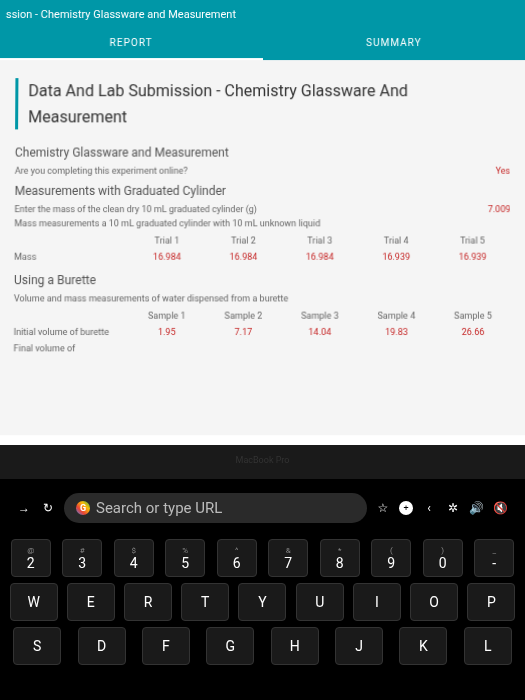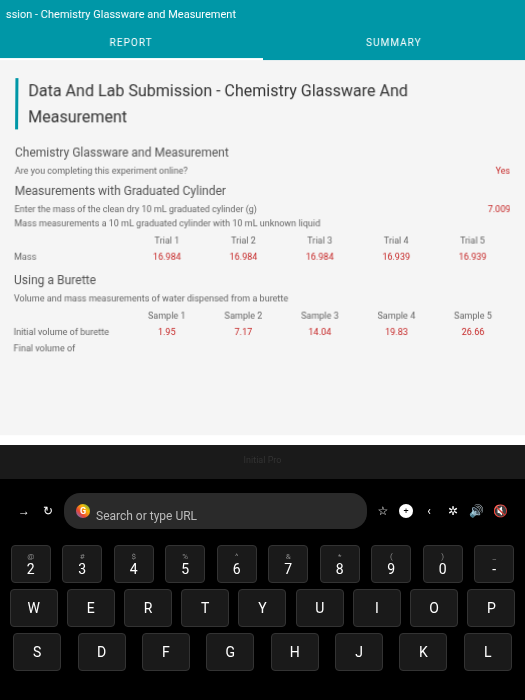--- a/index.html
+++ b/index.html
@@ -19,21 +19,21 @@
     .table { width: 100%; font-size: 9px; }
     .trow { display: flex; }
     .tcell { flex: 1; text-align: center; padding: 3px 0; color: #666; }
     .tcell.label { text-align: left; flex: 1.5; }
     .tcell.val { color: #c62828; }
     .laptop-brand { text-align: center; color: #333; font-size: 9px; padding: 14px 0; background: #1a1a1a; border-top: 1px solid #444; }
     .keyboard { background: #000; padding: 8px; position: relative; }
     .browser-bar { display: flex; align-items: center; gap: 8px; padding: 6px 8px; margin-bottom: 10px; }
     .nav-icon { width: 16px; height: 16px; display: flex; align-items: center; justify-content: center; color: #fff; font-size: 12px; }
     .url-bar { flex: 1; background: #2a2a2a; border-radius: 16px; padding: 6px 12px; display: flex; align-items: center; gap: 6px; }
-    .url-text { color: #bbb; font-size: 12px; flex: 1; margin-top: 10px; }
+    .url-text { color: #bbb; font-size: 15px; flex: 1; }
     .g-icon { width: 14px; height: 14px; background: linear-gradient(45deg,#4285f4,#ea4335,#fbbc05,#34a853); border-radius: 50%; display: flex; align-items: center; justify-content: center; font-size: 9px; color: #fff; font-weight: bold; }
     .key-row { display: flex; gap: 6px; margin-bottom: 6px; justify-content: space-around; }
     .key { background: #1a1a1a; border: 1px solid #333; border-radius: 4px; color: #fff; min-width: 40px; height: 38px; display: flex; flex-direction: column; align-items: center; justify-content: center; font-size: 14px; }
     .key.wide { min-width: 48px; }
     .key .sub { font-size: 8px; color: #888; }
     .star-icon { color: #fff; }
     .circle-icon { width: 14px; height: 14px; background: #fff; border-radius: 50%; display: flex; align-items: center; justify-content: center; font-size: 9px; color: #000; }
   </style>
 </head>
 <body>
@@ -106,21 +106,21 @@
           <div class="tcell val">26.66</div>
         </div>
         <div class="trow">
           <div class="tcell label">Final volume of</div>
         </div>
       </div>
     </div>
   </div>
 </div>
 
-<div class="laptop-brand">Initial Pro</div>
+<div class="laptop-brand">MacBook Pro</div>
 
 <div class="keyboard">
   <div class="browser-bar">
     <div class="nav-icon">→</div>
     <div class="nav-icon">↻</div>
     <div class="url-bar">
       <div class="g-icon">G</div>
       <div class="url-text">Search or type URL</div>
     </div>
     <div class="nav-icon star-icon">☆</div>

